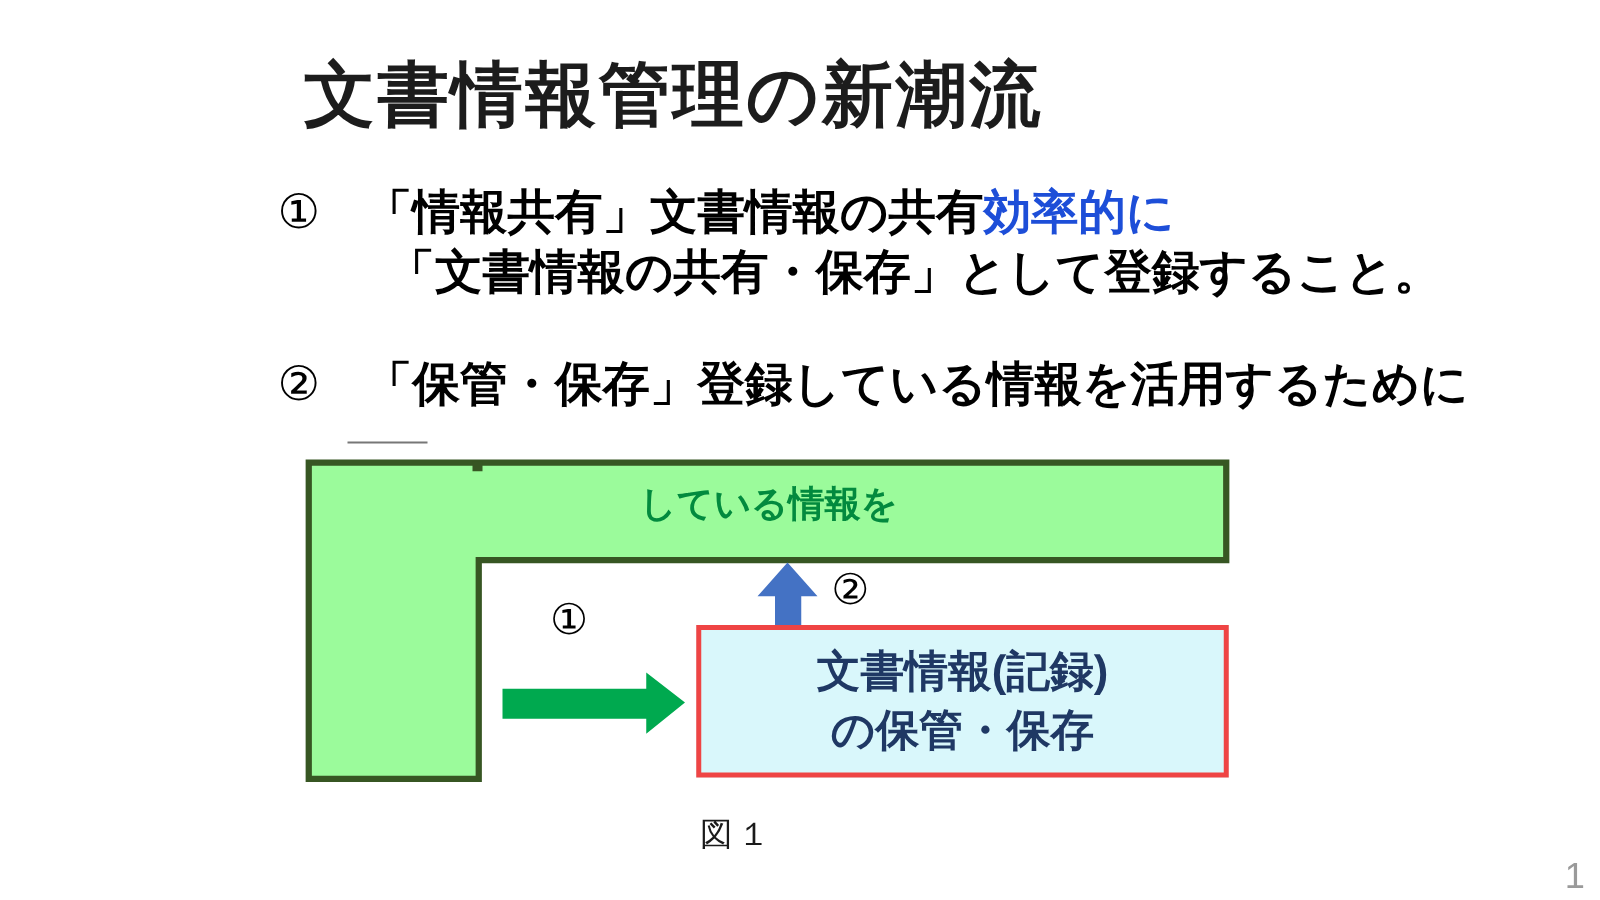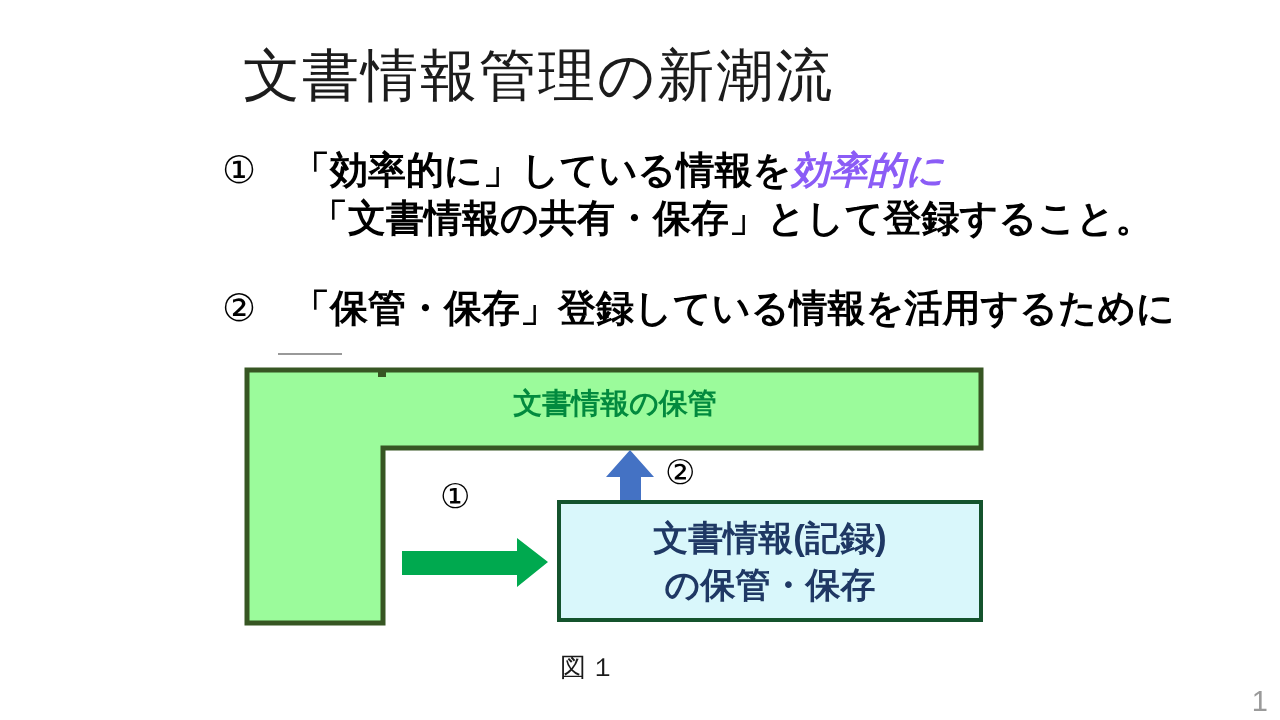--- a/index.html
+++ b/index.html
@@ -2,38 +2,38 @@
 <html><head>
 <meta charset="utf-8">
 <style>
   html,body{margin:0;padding:0;background:#fff;}
   .slide{
     position:relative;width:1280px;height:720px;background:#ffffff;overflow:hidden;
     font-family:"Liberation Sans","DejaVu Sans",sans-serif;
   }
   .title{
     position:absolute;left:243px;top:38px;
-    font-size:57px;font-weight:400;color:#1c1c1c;letter-spacing:2px;white-space:nowrap;
+    font-size:57px;font-weight:700;color:#1c1c1c;letter-spacing:2px;white-space:nowrap;
   }
   .point{position:absolute;left:222px;font-size:38px;font-weight:700;color:#000;
     line-height:48px;white-space:nowrap;}
   .point .marker{display:inline-block;width:70px;font-weight:500;}
   .p1{top:146px;}
   .p2{top:244px;margin-top:40px;}
   .p1 .line2{padding-left:88px;}
   .p2 .line2{padding-left:78px;}
-  .red{color:#8b5cf6;font-style:italic;}
+  .red{color:#1d4ed8;}
   .diagram-svg{position:absolute;left:0;top:0;width:1280px;height:720px;pointer-events:none;}
   .shared-label{
     position:absolute;left:247px;top:384px;width:736px;text-align:center;
     font-size:29px;font-weight:700;color:#028a3e;white-space:nowrap;
   }
   .storage-box{
     position:absolute;left:557px;top:500px;width:418px;height:114px;
-    background:#d9f7fb;border:4px solid #14532d;
+    background:#d9f7fb;border:4px solid #ef4444;
     display:flex;flex-direction:column;justify-content:center;align-items:center;
     font-size:35px;font-weight:700;color:#1f3864;line-height:1.35;
   }
   .arrow-label{position:absolute;font-size:34px;font-weight:500;color:#000;}
   .label-1{left:440px;top:476px;}
   .label-2{left:665px;top:452px;}
   .caption{
     position:absolute;left:490px;top:650px;width:200px;text-align:center;
     font-size:26px;font-weight:400;color:#1a1a1a;letter-spacing:4px;
   }
@@ -43,42 +43,42 @@
   }
 </style>
 </head>
 <body>
 
 <div class="slide">
 
   <div class="title">文書情報管理の新潮流</div>
 
   <div class="point p1">
-    <div class="line1"><span class="marker">①</span><span>「効率的に」している情報を</span><span class="red">効率的に</span></div>
+    <div class="line1"><span class="marker">①</span><span>「情報共有」文書情報の共有</span><span class="red">効率的に</span></div>
     <div class="line2">「文書情報の共有・保存」として登録すること。</div>
   </div>
 
   <div class="point p2">
     <div class="line1"><span class="marker">②</span><span>「保管・保存」登録している情報を活用するために</span></div>
   </div>
 
   <svg class="diagram-svg" viewBox="0 0 1280 720" xmlns="http://www.w3.org/2000/svg">
 
     <line x1="278" y1="354" x2="342" y2="354" stroke="#777777" stroke-width="1.5"></line>
 
     <polygon points="247,370 981,370 981,448 383,448 383,623 247,623" fill="#9bfb9b" stroke="#375623" stroke-width="5"></polygon>
 
     <rect x="378" y="369" width="8" height="8" fill="#375623"></rect>
 
     <polygon points="402,551 517,551 517,538 548,562 517,587 517,575 402,575" fill="#00a94f"></polygon>
 
     <polygon points="630,450 654,477 641,477 641,500 620,500 620,477 606,477" fill="#4472c4"></polygon>
   </svg>
 
-  <div class="shared-label">文書情報の保管</div>
+  <div class="shared-label">している情報を</div>
 
   <div class="storage-box">
     <div>文書情報(記録)</div>
     <div>の保管・保存</div>
   </div>
 
   <div class="arrow-label label-1">①</div>
   <div class="arrow-label label-2">②</div>
 
   <div class="caption">図１</div>

